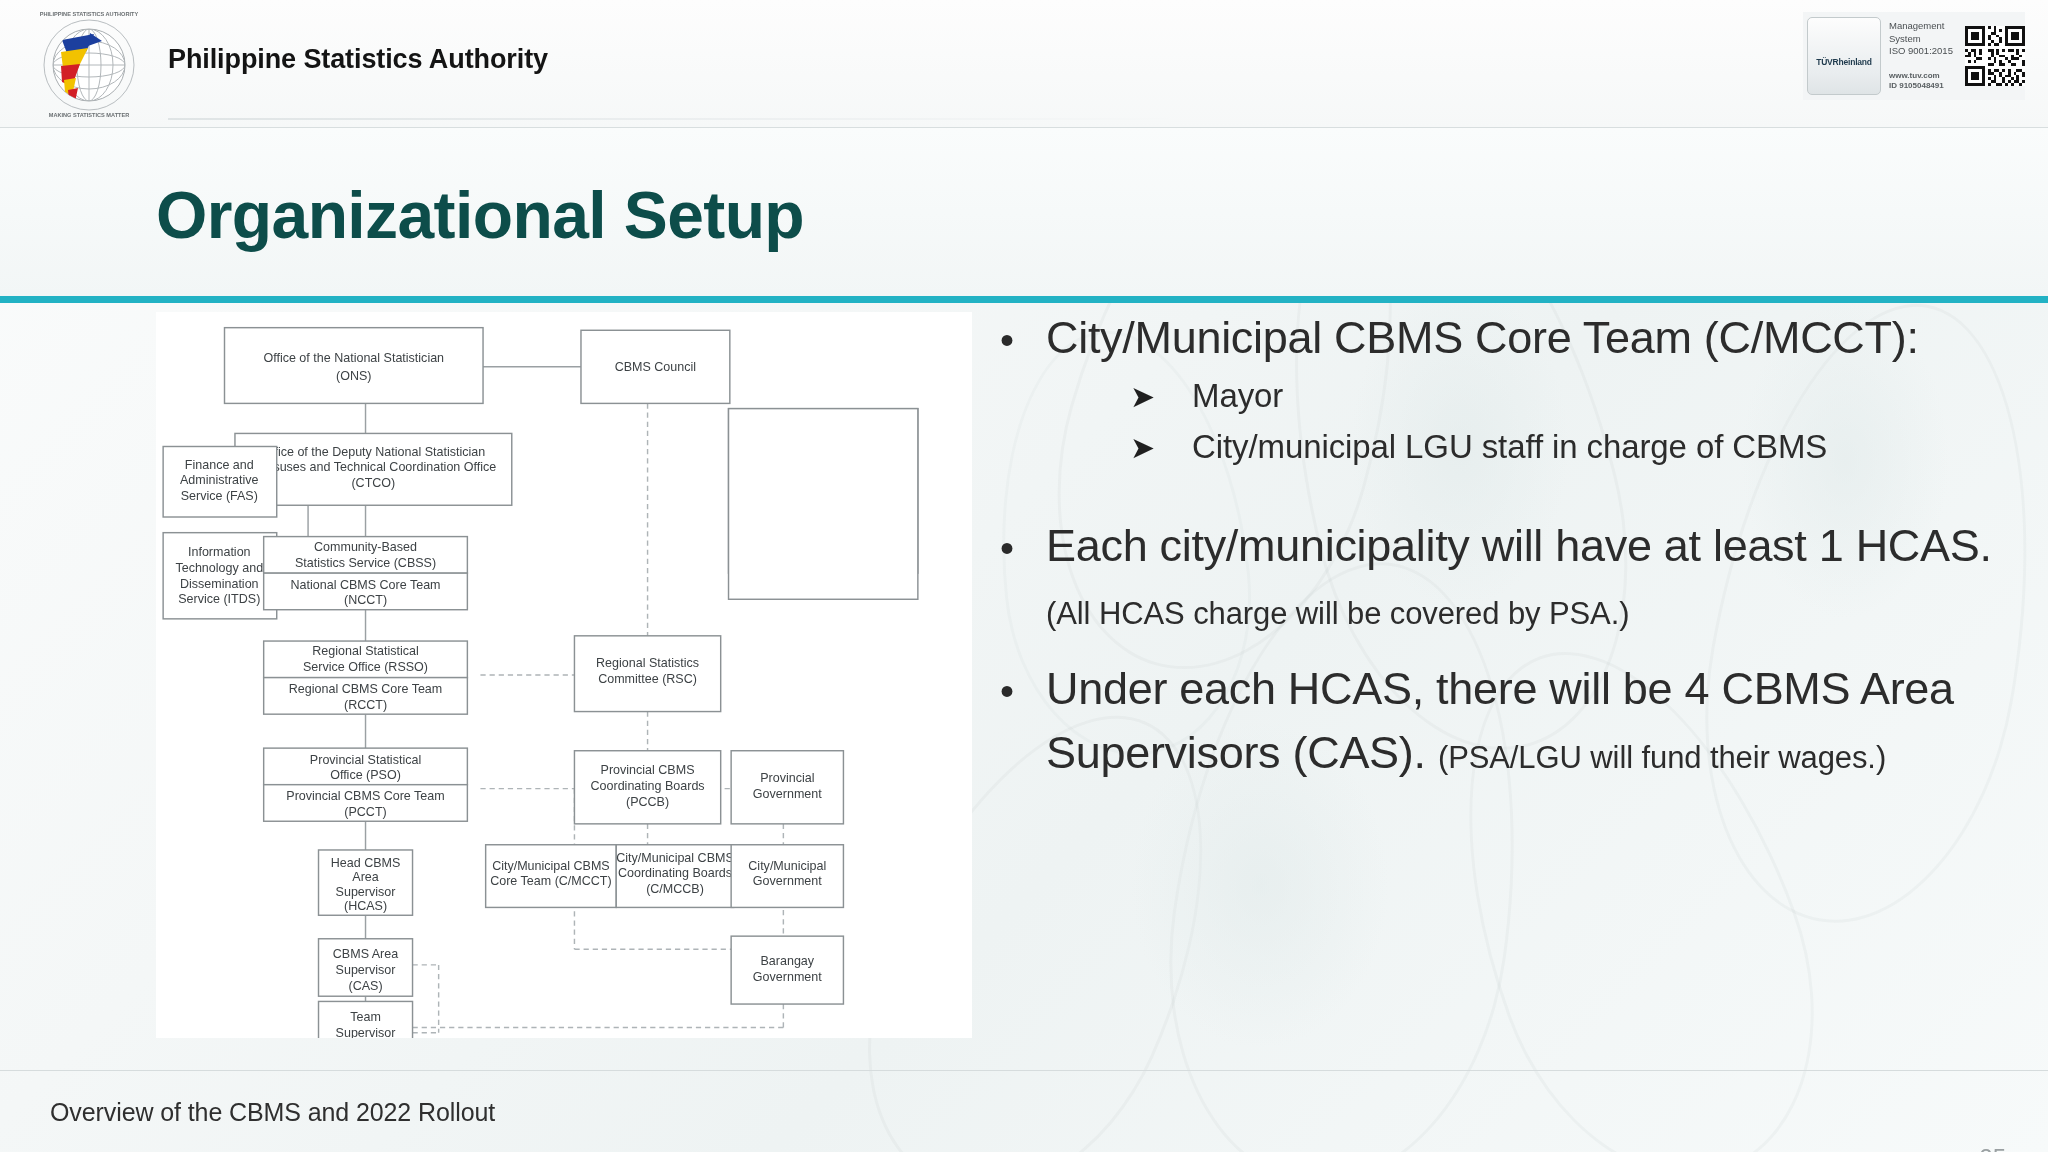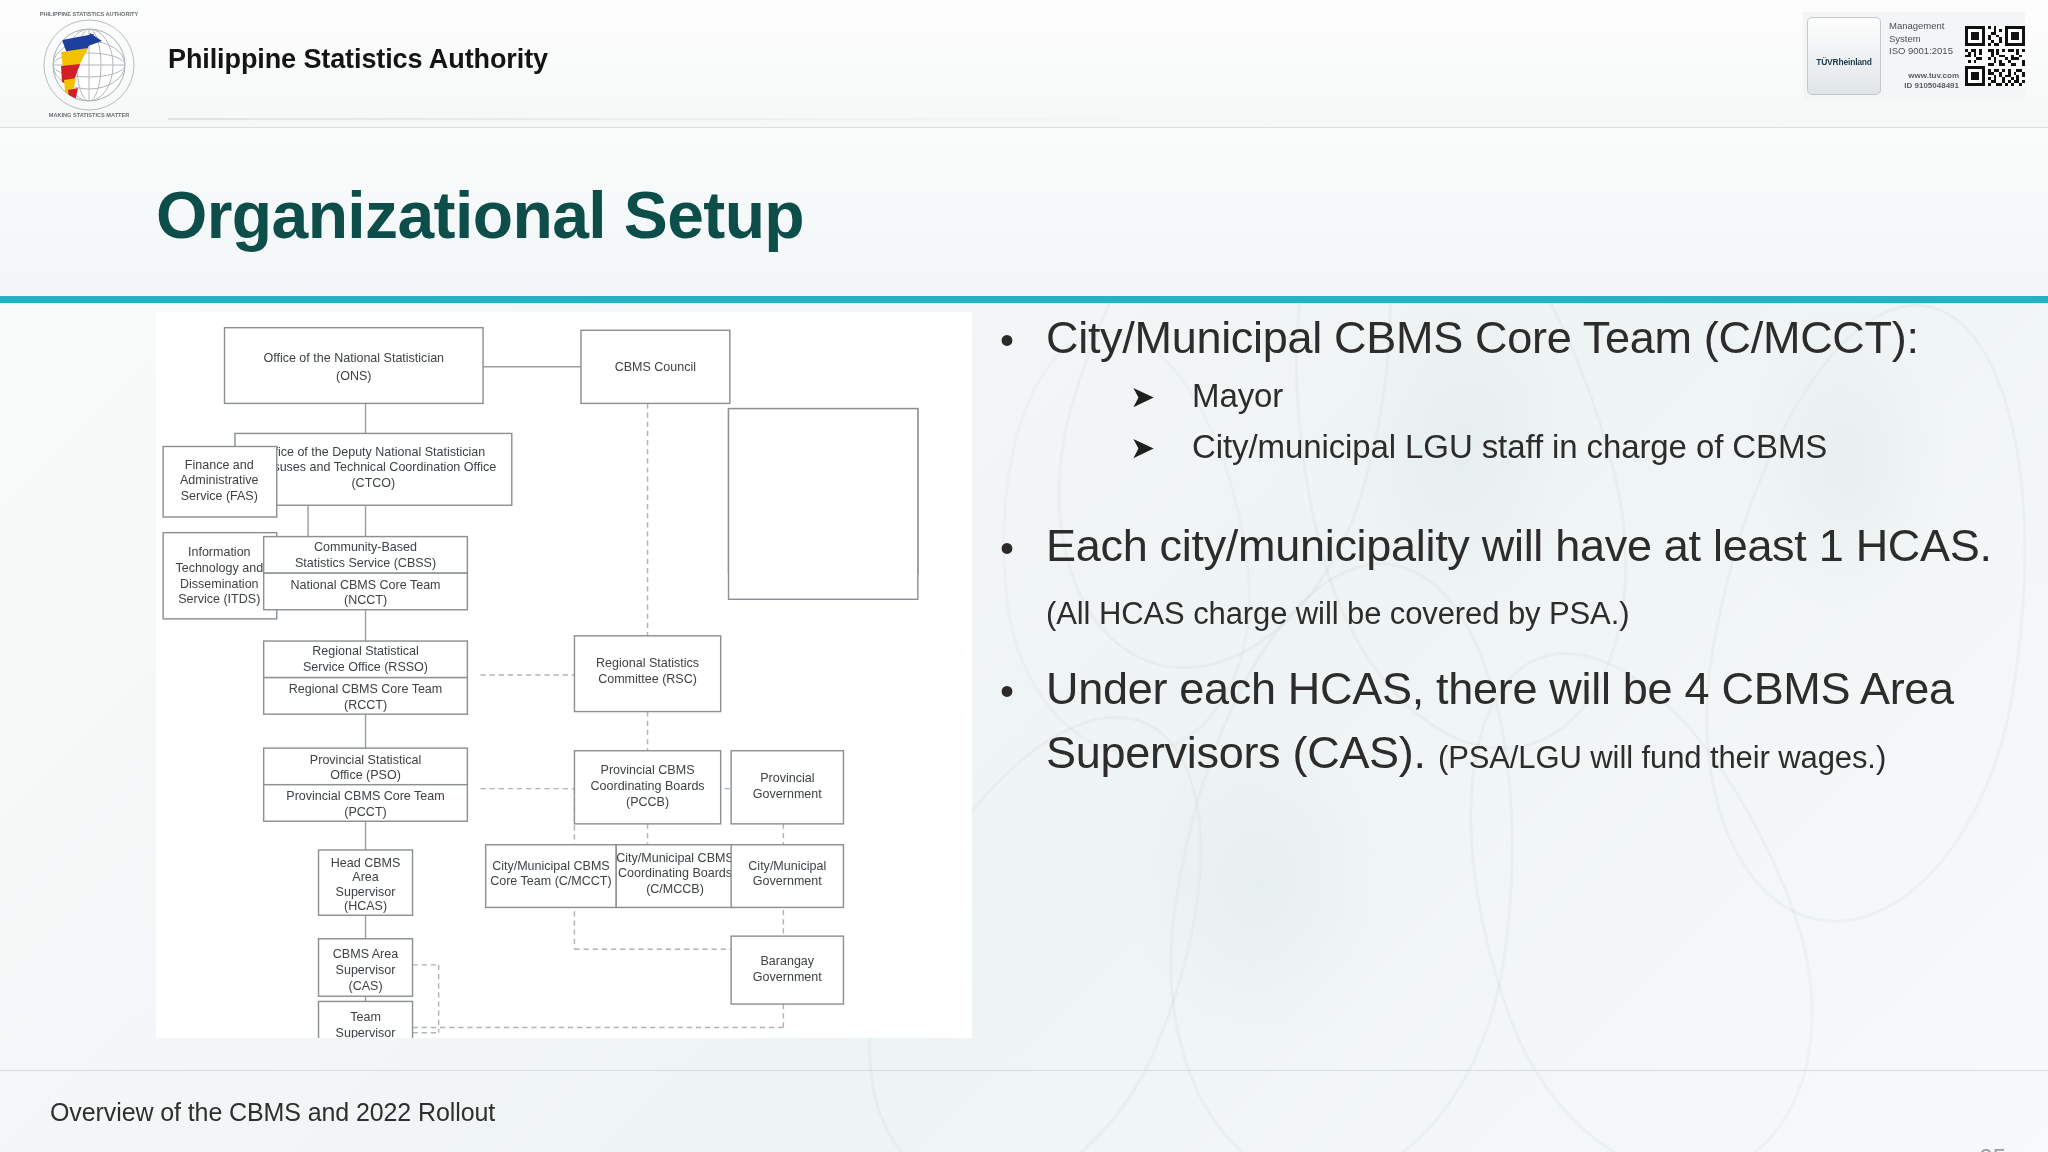--- a/index.html
+++ b/index.html
@@ -126,21 +126,20 @@
     color: #4a4f52;
     font-size: 9.5px;
     line-height: 1.32;
   }
   #cert-text .small {
     margin-top: 13px;
     font-size: 8px;
     color: #5a6063;
     font-weight: bold;
     line-height: 1.3;
-    text-align: right;
   }
   #qr-code {
     margin-left: 6px;
     width: 60px; height: 60px;
   }
 
   
   #title-band {
     position: absolute;
     left: 0; top: 128px;

